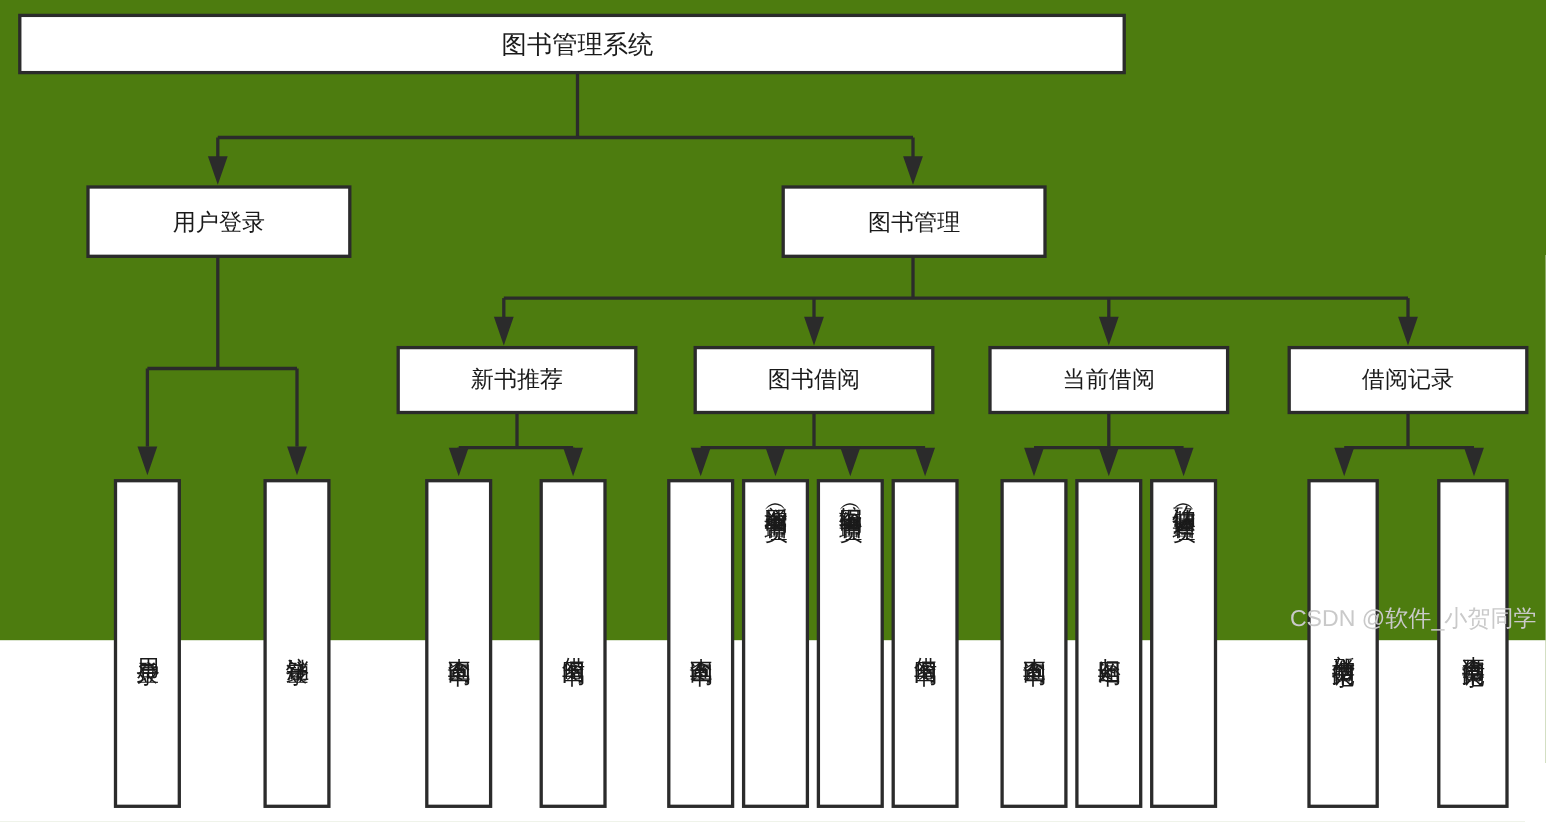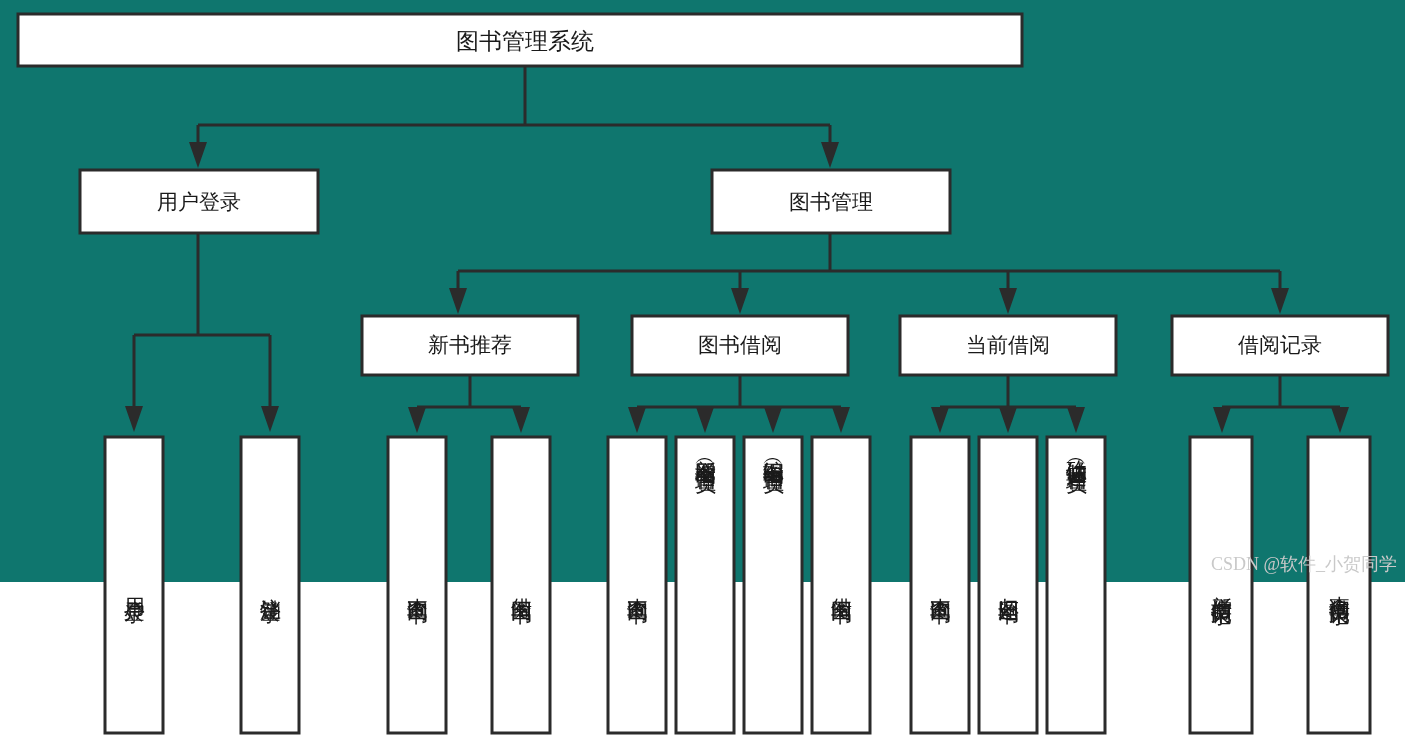--- a/index.html
+++ b/index.html
@@ -10,21 +10,21 @@
   body {
     width: 1405px;
     height: 747px;
     overflow: hidden;
     font-family: "DejaVu Sans", "Liberation Sans", sans-serif;
   }
   #diagram-root {
     position: relative;
     width: 1405px;
     height: 582px;
-    background: #0f766e;
+    background: #4d7c0f;
   }
   svg.diagram-canvas {
     position: absolute;
     left: 0;
     top: 0;
     width: 1405px;
     height: 747px;
   }
   .node-box {
     fill: #ffffff;
@@ -74,22 +74,22 @@
     font-size: 21px;
     line-height: 1.0;
     color: #1a1a1a;
     letter-spacing: 2px;
     white-space: nowrap;
   }
   .watermark {
     position: absolute;
     right: 8px;
     bottom: 6px;
-    font-family: Liberation Serif, serif;
-    font-size: 18px;
+    font-family: Liberation Sans, sans-serif;
+    font-size: 21px;
     color: #c9c9c9;
     white-space: nowrap;
     pointer-events: none;
   }
 </style>
 </head>
 <body>
 
 <div id="diagram-root">
 

